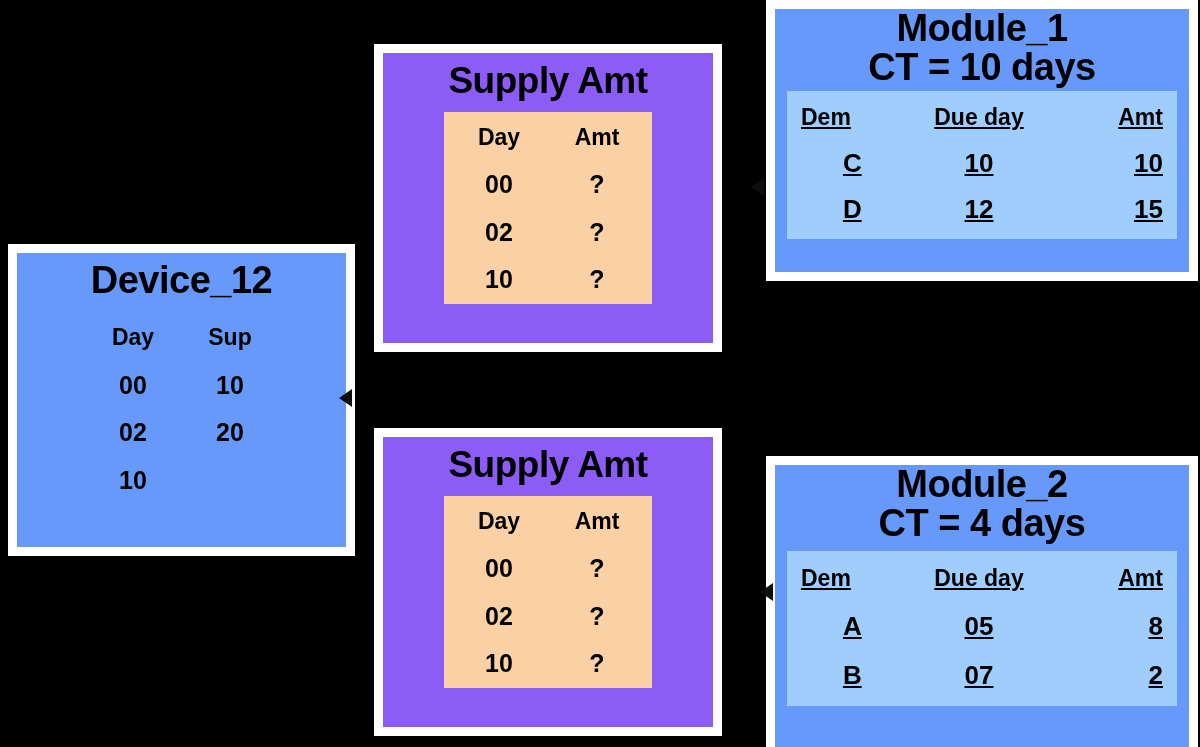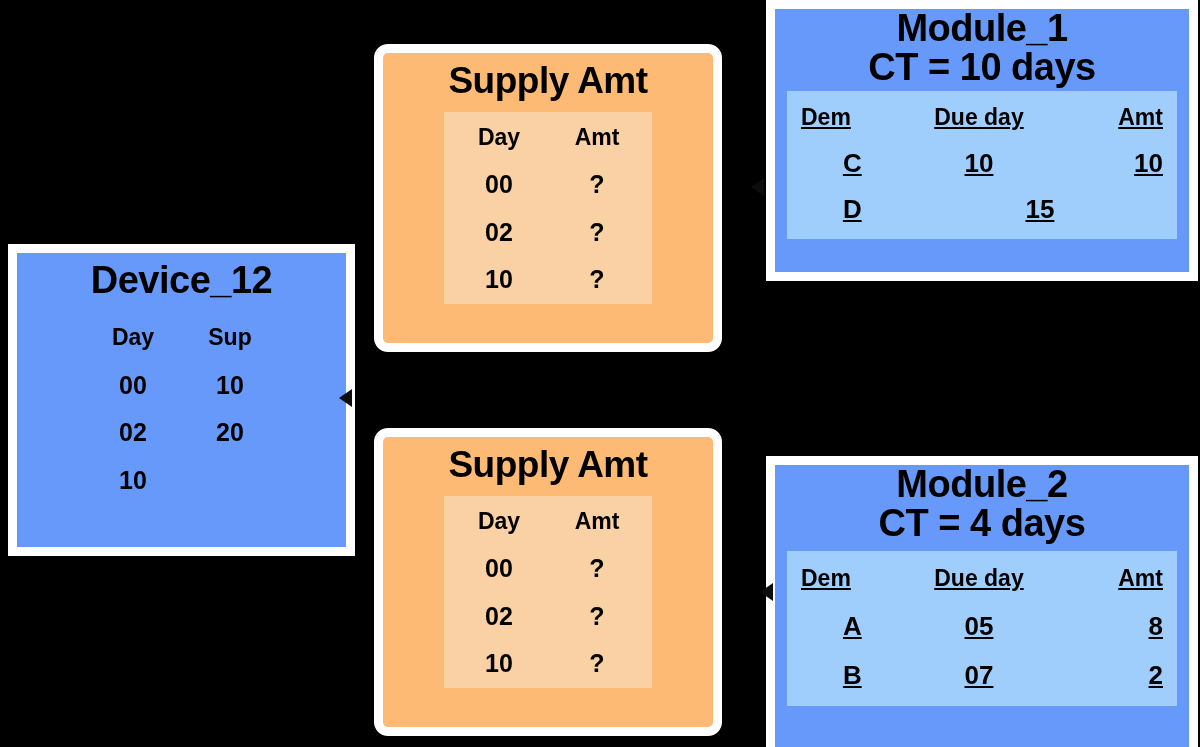--- a/index.html
+++ b/index.html
@@ -17,21 +17,21 @@
 
   .node {
     position: absolute;
     box-sizing: border-box;
     border: 9px solid #ffffff;
     display: flex;
     flex-direction: column;
     align-items: center;
   }
   .node.blue  { background: #6699fa; }
-  .node.orange{ background: #fdba74; border-radius: 14px; }
+  .node.orange{ background: #8b5cf6; }
 
   .node-title {
     color: #000000;
     font-weight: bold;
     text-align: center;
     line-height: 1.02;
     white-space: pre-line;
     letter-spacing: -0.5px;
   }
 
@@ -190,20 +190,21 @@
   <div class="tbl lblue">
     <div class="cell hdr c0">Dem</div>
     <div class="cell hdr c1">Due day</div>
     <div class="cell hdr c2">Amt</div>
 
     <div class="cell c0">C</div>
     <div class="cell c1">10</div>
     <div class="cell c2">10</div>
 
     <div class="cell c0">D</div>
+    <div class="cell c1">12</div>
     <div class="cell c2">15</div>
   </div>
 </div>
 
 <div class="node blue module" id="module-2">
   <div class="node-title">Module_2
 CT = 4 days</div>
   <div class="tbl lblue">
     <div class="cell hdr c0">Dem</div>
     <div class="cell hdr c1">Due day</div>

